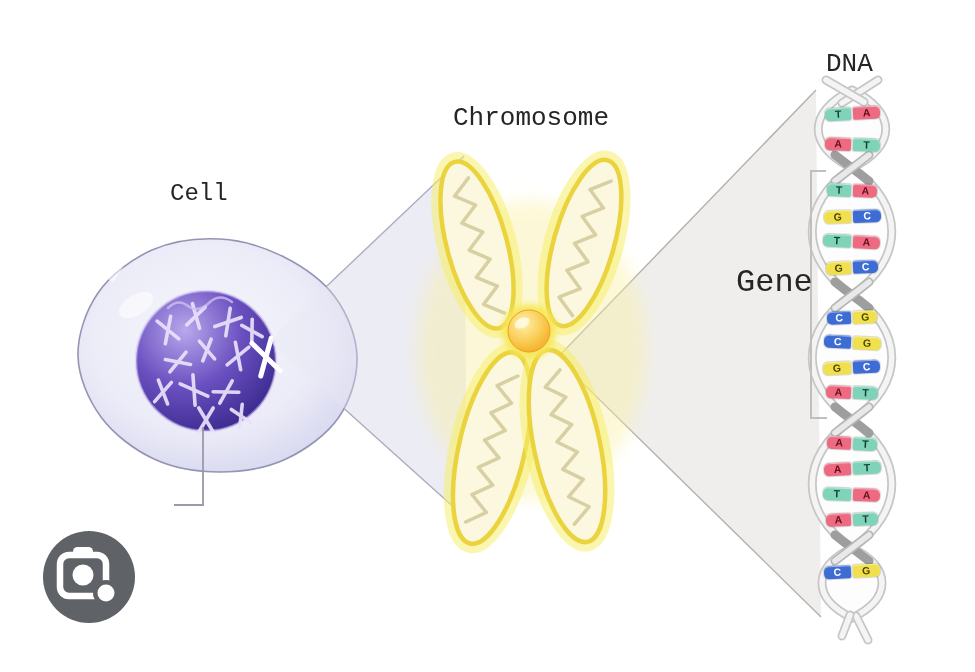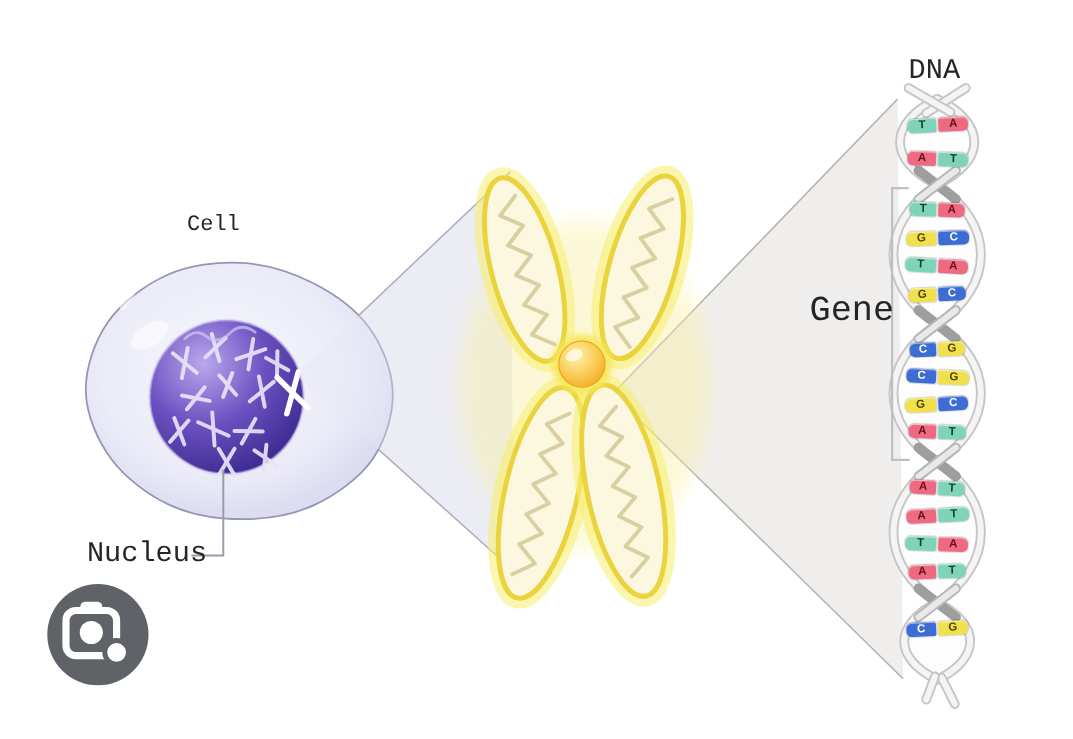--- a/index.html
+++ b/index.html
@@ -10,21 +10,21 @@
   #art{position:absolute;left:0;top:0;z-index:1;}
   #dna-rows{position:absolute;left:0;top:0;width:975px;height:672px;z-index:2;pointer-events:none;}
   .bp-row{position:absolute;display:flex;transform-origin:center center;}
   .bp-half{
     height:13px;line-height:13px;text-align:center;font-size:10.5px;font-weight:bold;
     box-shadow:inset 0 1px 0 rgba(255,255,255,.5), 0 0 0 1px rgba(0,0,0,.13);
   }
   .bp-left{border-radius:5px 2px 2px 5px;margin-right:2px;}
   .bp-right{border-radius:2px 5px 5px 2px;}
   .lbl{position:absolute;color:#252525;z-index:3;white-space:nowrap;font-family:Liberation Mono, monospace;}
-  .lbl-cell{left:170px;top:180px;font-size:20px;margin-top:13px;}
+  .lbl-cell{left:170px;top:180px;font-size:24px;}
   .lbl-chromosome{left:453px;top:103px;font-size:26px;}
   .lbl-dna{left:826px;top:49px;font-size:26px;}
   .lbl-gene{left:736px;top:264px;font-size:32px;}
   .lbl-nucleus{left:79px;top:488px;font-size:26px;}
   .lens-btn{
     position:absolute;left:43px;top:531px;width:92px;height:92px;border-radius:50%;
     z-index:4;border:none;padding:0;cursor:pointer;
   }
 </style>
 </head>
@@ -278,23 +278,23 @@
         <span class="bp-half bp-left" style="width: 25.0559px; background: rgb(238, 106, 129); color: rgb(100, 16, 31);">A</span>
         <span class="bp-half bp-right" style="width: 25.0559px; background: rgb(127, 211, 184); color: rgb(18, 63, 51);">T</span>
       </div>
       <div class="bp-row" style="left: 824.131px; top: 564.6px; width: 55.7385px; transform: rotate(-3deg);">
         <span class="bp-half bp-left" style="width: 26.8692px; background: rgb(60, 108, 212); color: rgb(255, 255, 255);">C</span>
         <span class="bp-half bp-right" style="width: 26.8692px; background: rgb(241, 224, 78); color: rgb(77, 69, 0);">G</span>
       </div>
     </div>
 
   <div class="lbl lbl-cell">Cell</div>
+  <div class="lbl lbl-chromosome">Chromosome</div>
   <div class="lbl lbl-dna">DNA</div>
   <div class="lbl lbl-gene">Gene</div>
-  <div class="lbl lbl-nucleus">Nucleus</div>
 
   <button class="lens-btn" style="background:#5f6368" aria-label="Search with camera">
     <svg width="92" height="92" viewBox="0 0 92 92">
       <rect x="17" y="24" width="46" height="41" rx="9" fill="none" stroke="#ffffff" stroke-width="6.5"></rect>
       <rect x="30" y="16" width="20" height="11" rx="4.5" fill="#ffffff"></rect>
       <circle cx="40" cy="44" r="10.5" fill="#ffffff"></circle>
       <circle cx="63" cy="62" r="13" fill="#5f6368"></circle>
       <circle cx="63" cy="62" r="8.5" fill="#ffffff"></circle>
     </svg>
   </button>

